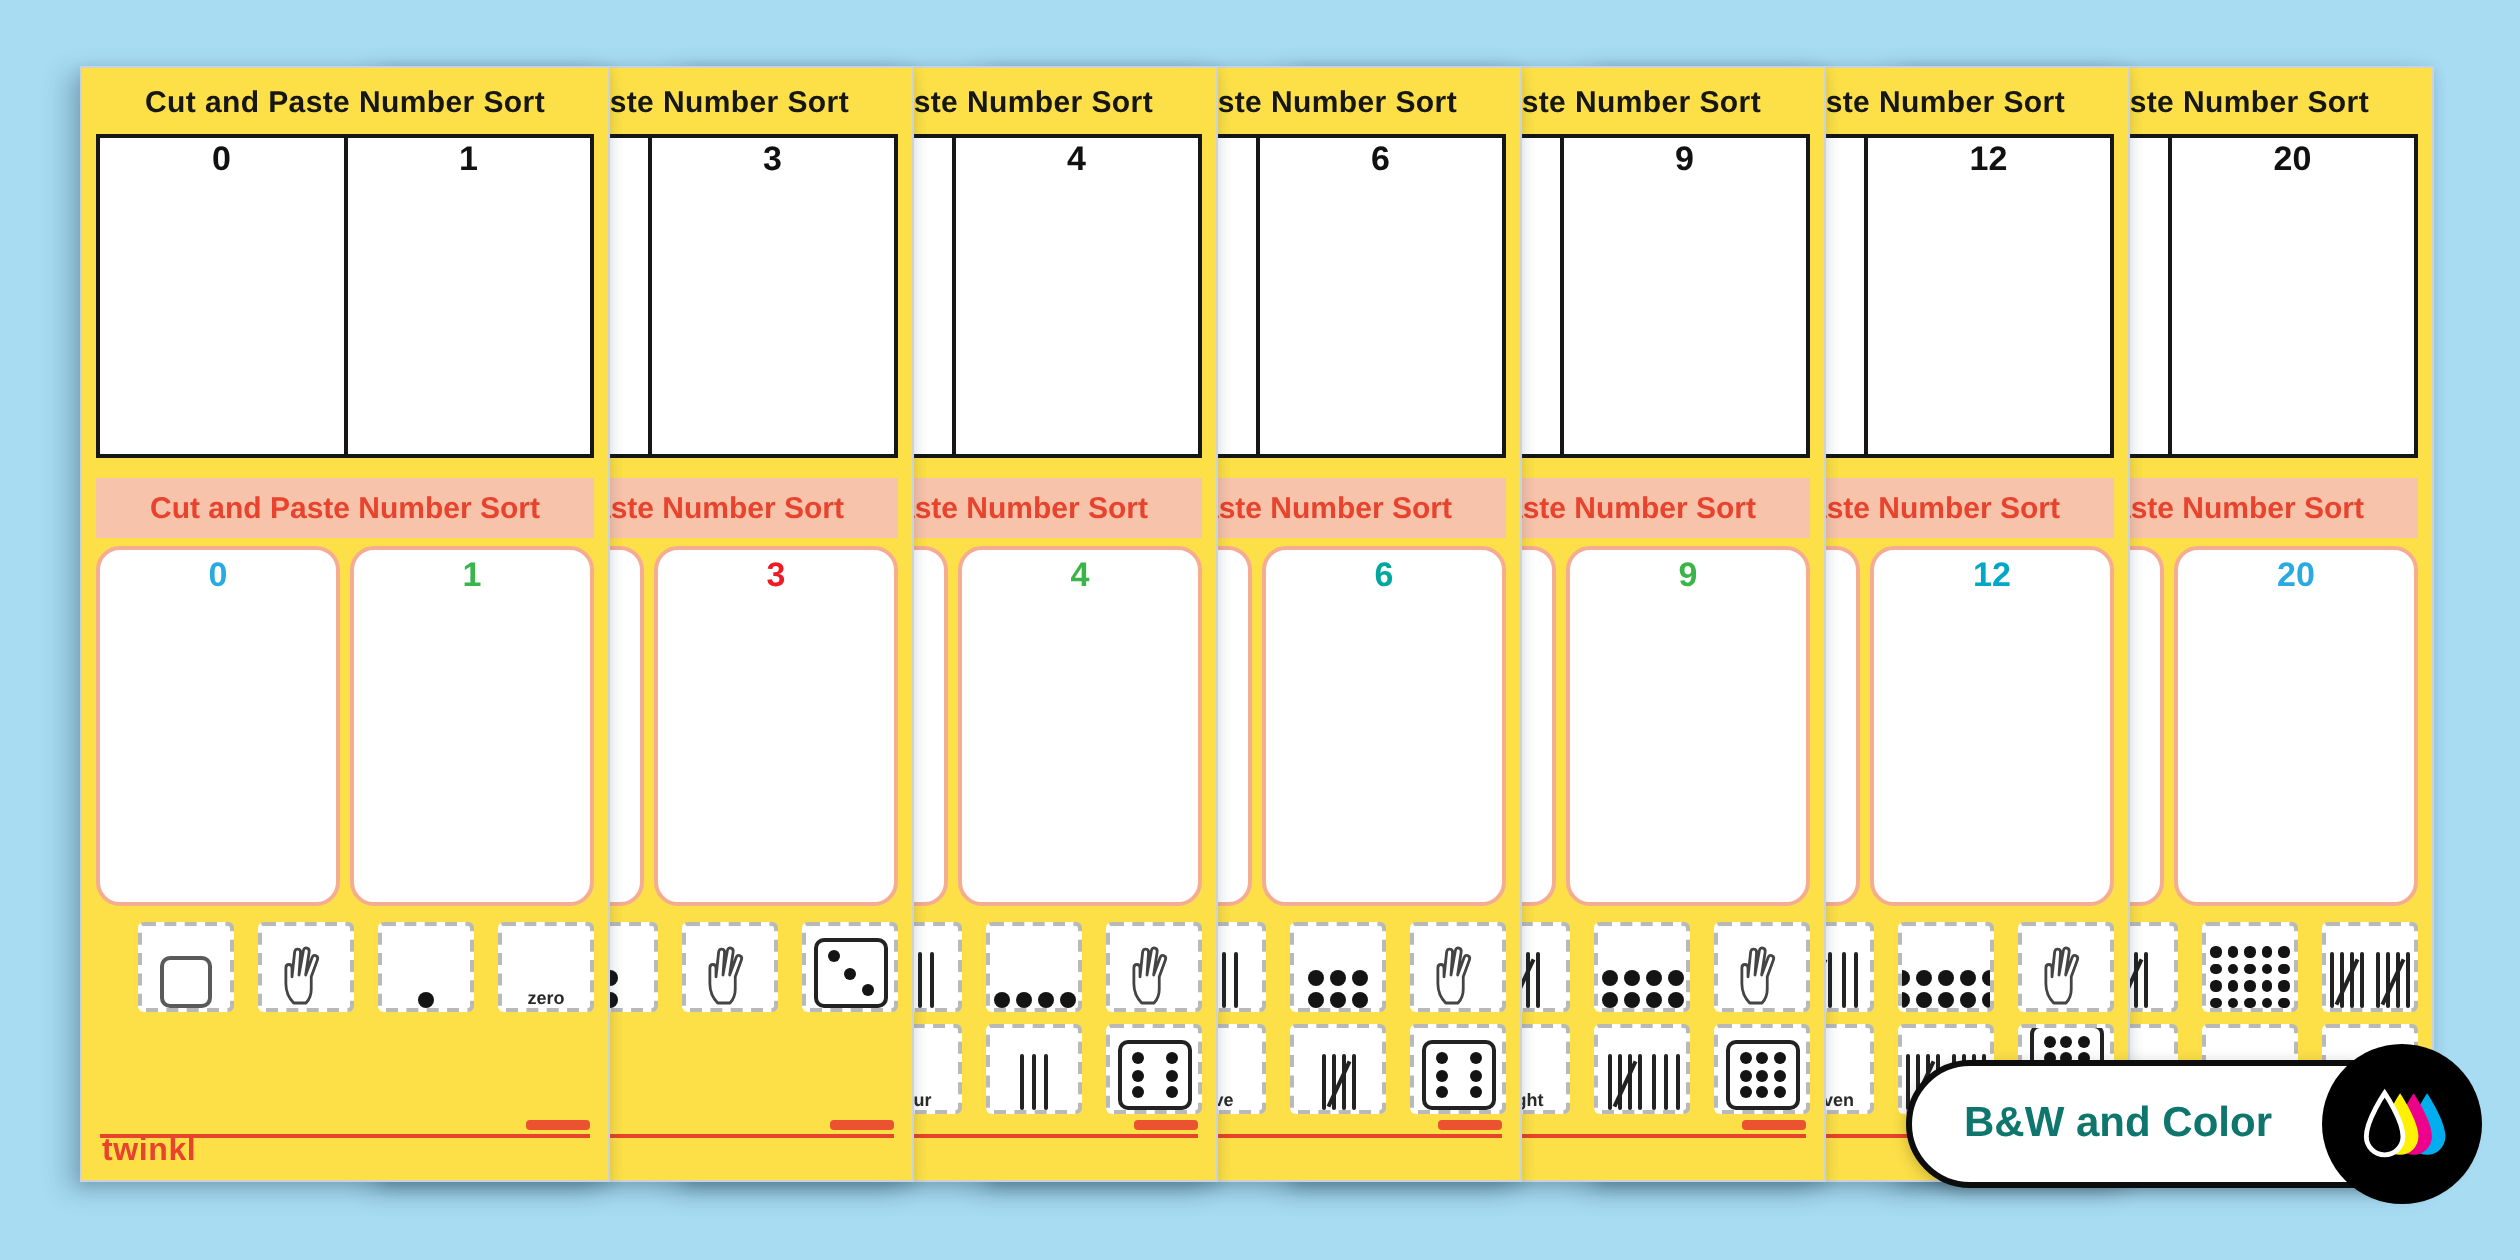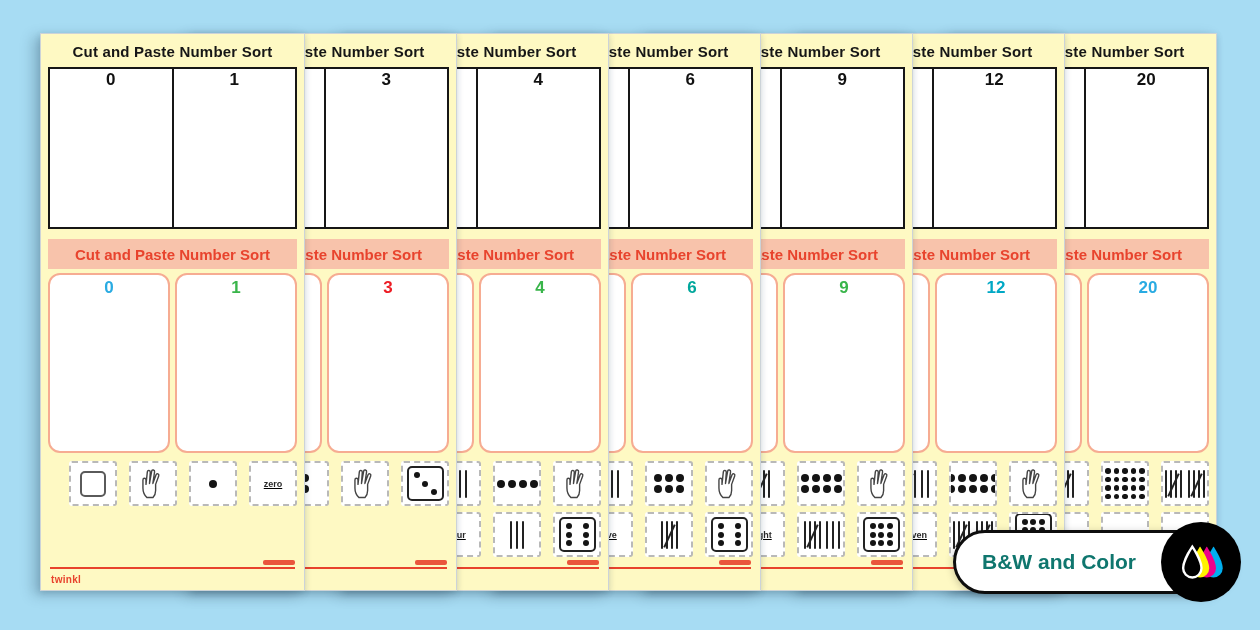--- a/index.html
+++ b/index.html
@@ -11,21 +11,21 @@
     font-family: "Liberation Sans", sans-serif;
   }
   .stage { position: absolute; inset: 0; }
 
   
   .page {
     position: absolute;
     top: 33px;
     width: 265px;
     height: 558px;
-    background: #fef9c3;
+    background: #fde047;
     border: 1px solid #ccd3d8;
     box-shadow: -7px 4px 12px rgba(40,70,90,.28), 0 2px 6px rgba(40,70,90,.18);
   }
   .page-title {
     margin-top: 9px;
     text-align: center;
     font-weight: bold;
     font-size: 15px;
     color: #161616;
     letter-spacing: .2px;
@@ -63,23 +63,22 @@
 
   
   .cards { margin: 8px 0 0 28px; }
   .card-row { display: flex; gap: 12px; height: 45px; margin-bottom: 6px; }
   .card {
     flex: 0 0 48px;
     width: 48px; height: 45px;
     border: 2px dashed #b9b9b9;
     border-radius: 3px;
     background: #fff;
-    display: flex; align-items: center; justify-content: center;
+    display: flex; align-items: flex-end; justify-content: center;
     overflow: hidden;
-    text-decoration: underline;
   }
   .word { font-size: 9px; font-weight: bold; color: #2a2a2a; }
   .dots { display: grid; gap: 3px; justify-items: center; }
   .dot { width: 8px; height: 8px; background: #141414; border-radius: 50%; display: inline-block; }
   .dot.small { width: 5.5px; height: 5.5px; }
   .square-shape { width: 26px; height: 26px; border: 2px solid #5a5a5a; border-radius: 5px; }
   .hand-icon svg { width: 28px; height: 33px; display: block; }
   .dice {
     display: grid; grid-template-columns: repeat(3, auto); gap: 2.5px;
     border: 2px solid #222; border-radius: 5px;
@@ -100,21 +99,21 @@
   .page-footer { position: absolute; left: 9px; right: 9px; bottom: 5px; height: 25px; }
   .footer-line { border-top: 2px solid var(--footer-red, #e8432d); position: relative; margin-top: 7px; }
   .footer-mark {
     position: absolute; right: 0; top: -9px;
     width: 32px; height: 5px; border-radius: 2px;
     background: var(--footer-red, #e8432d); opacity: .9;
   }
   .twinkl-logo {
     position: absolute; left: 1px; bottom: 0;
     color: var(--footer-red, #e8432d);
-    font-weight: bold; font-size: 10px; letter-spacing: .3px; margin-top: 44px;
+    font-weight: bold; font-size: 16px; letter-spacing: .3px; margin-top: 44px;
   }
 
   
   .badge {
     position: absolute; right: 25px; bottom: 36px;
     height: 64px;
     background: #fff;
     border: 3px solid var(--badge-border, #0d0d0d);
     border-radius: 36px;
     display: flex; align-items: center;

